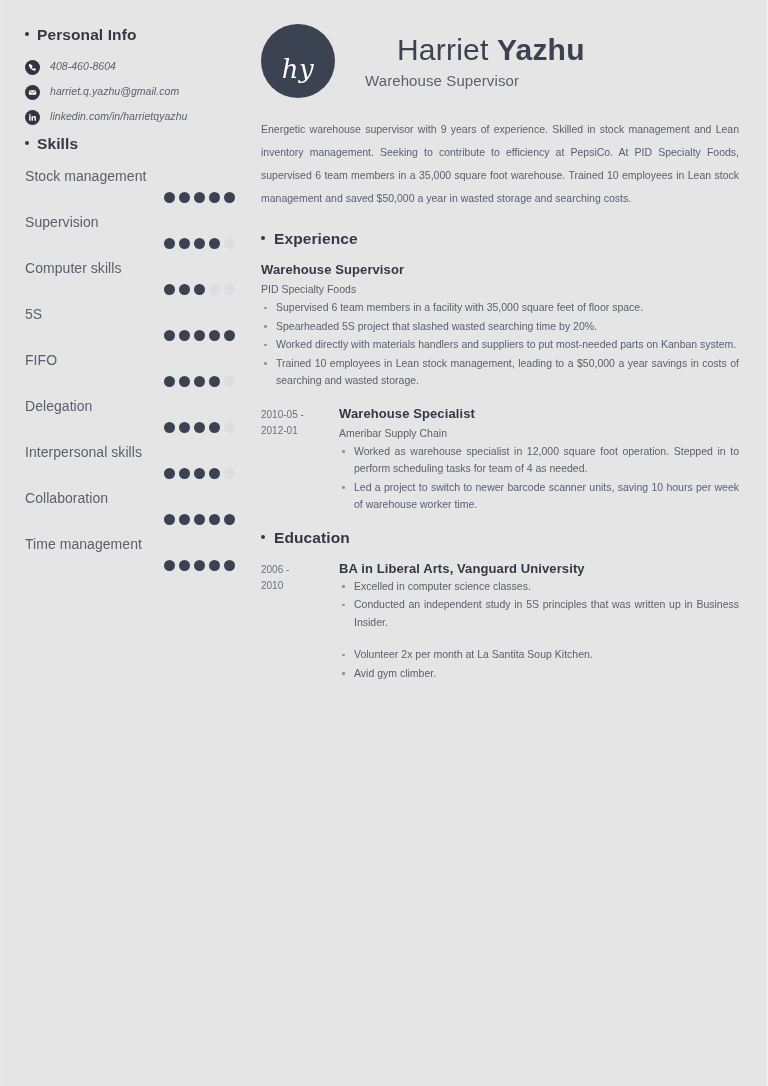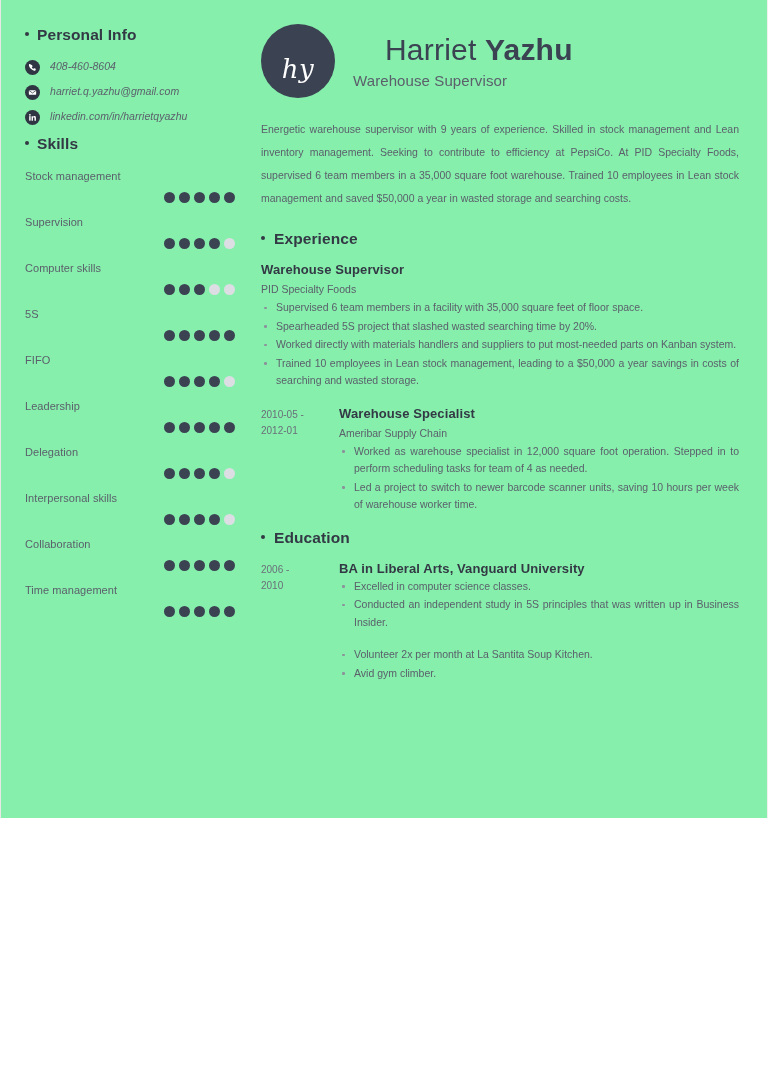--- a/index.html
+++ b/index.html
@@ -10,22 +10,22 @@
   body {
     width: 768px;
     height: 1086px;
     font-family: "Liberation Sans", sans-serif;
     color: #4a4f5a;
     -webkit-font-smoothing: antialiased;
   }
   .page {
     position: relative;
     width: 768px;
-    height: 818px;
-    background: #86efac;
+    height: 1086px;
+    background: #e5e5e5;
     border-left: 1px solid #e8e8e8;
     border-right: 1px solid #f0f0f0;
     box-sizing: border-box;
     display: flex;
     overflow: hidden;
   }
 
   
   .left-col {
     width: 252px;
@@ -78,21 +78,21 @@
     font-size: 10.5px;
     color: #5b606b;
     letter-spacing: 0.05px;
   }
 
   .skills-heading-wrap { margin-top: 6px; }
 
   .skills-list { margin-top: 16px; }
   .skill-item { margin-bottom: 12px; }
   .skill-label {
-    font-size: 11px;
+    font-size: 14px;
     color: #5b606b;
     letter-spacing: 0.05px;
     line-height: 14px;
   }
   .skill-dots {
     margin-top: 9px;
     display: flex;
     justify-content: flex-end;
     padding-right: 4px;
   }
@@ -109,20 +109,21 @@
   .right-col {
     flex: 1 1 auto;
     padding: 24px 28px 0 8px;
     box-sizing: border-box;
   }
 
   .header-block {
     display: flex;
     align-items: center;
     margin-bottom: 20px;
+    gap: 12px;
   }
   .avatar {
     width: 74px;
     height: 74px;
     flex: 0 0 74px;
     border-radius: 50%;
     background: #3b4252;
     color: #ffffff;
     display: flex;
     align-items: flex-end;
@@ -327,30 +328,20 @@
           </div>
         </div>
         <div class="skill-item">
           <div class="skill-label">FIFO</div>
           <div class="skill-dots">
             <span class="d on"></span>
             <span class="d on"></span>
             <span class="d on"></span>
             <span class="d on"></span>
             <span class="d"></span>
-          </div>
-        </div>
-        <div class="skill-item">
-          <div class="skill-label">Leadership</div>
-          <div class="skill-dots">
-            <span class="d on"></span>
-            <span class="d on"></span>
-            <span class="d on"></span>
-            <span class="d on"></span>
-            <span class="d on"></span>
           </div>
         </div>
         <div class="skill-item">
           <div class="skill-label">Delegation</div>
           <div class="skill-dots">
             <span class="d on"></span>
             <span class="d on"></span>
             <span class="d on"></span>
             <span class="d on"></span>
             <span class="d"></span>

